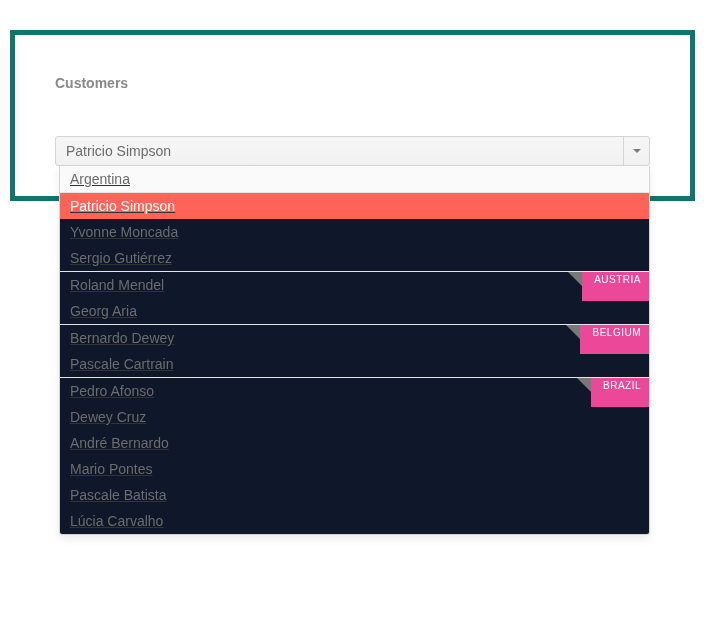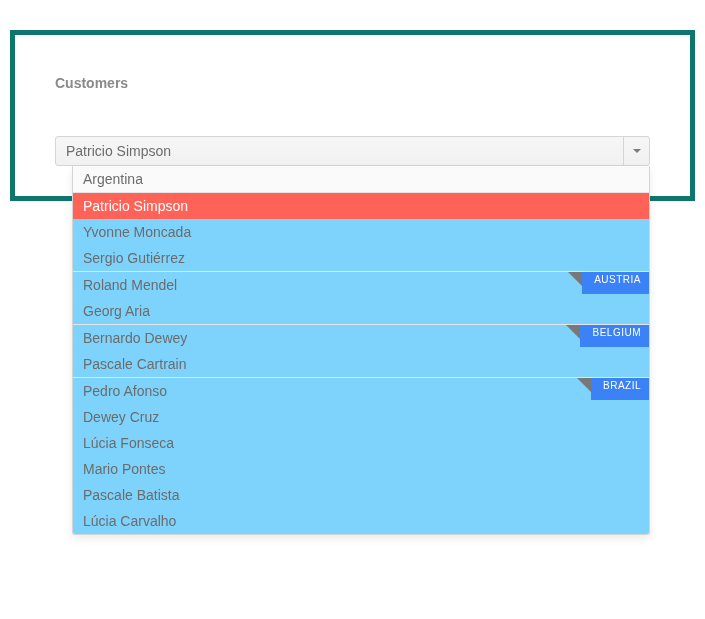--- a/index.html
+++ b/index.html
@@ -53,67 +53,68 @@
     }
     .combo-arrow::after {
       content: "";
       width: 0; height: 0;
       border-left: 4px solid transparent;
       border-right: 4px solid transparent;
       border-top: 4px solid #7c7c7c;
     }
     .popup {
       position: absolute;
-      left: 17px; right: 0;
+      left: 4px; right: 0;
       top: 30px;
       border: 1px solid #d5d5d5;
       border-top: none;
       border-radius: 0 0 3px 3px;
       background: #fff;
       box-shadow: 0 4px 8px rgba(0,0,0,0.08);
       overflow: hidden;
       z-index: 10;
+      text-decoration: underline;
     }
     .group-wrap { }
     .group-header {
       position: relative;
       padding: 6px 10px 4px 10px;
       font-size: 14px;
       color: #6c6c6c;
       background: #fff;
       border-top: 1px solid #e5e5e5;
       border-bottom: 1px solid #e5e5e5;
     }
     .group-wrap:first-child .group-header {
       border-top: none;
     }
     .group-flag {
       position: absolute;
       top: 0; right: 0;
-      background: #3b82f6;
+      background: #ec4899;
       color: #fff;
       font-size: 10px;
       letter-spacing: 0.5px;
-      padding: 2px 8px 8px 12px;
+      padding: 2px 8px 15px 12px;
       line-height: 12px;
     }
     .group-flag::before {
       content: "";
       position: absolute;
       left: -14px; top: 0;
       width: 0; height: 0;
       border-top: 14px solid #787878;
       border-left: 14px solid transparent;
     }
     .item {
       padding: 5px 10px;
       font-size: 14px;
       color: #6c6c6c;
       cursor: pointer;
-      background: #7dd3fc;
+      background: #0f172a;
     }
     .item.selected {
       background: #ff6358;
       color: #fff;
     }
     
     .group-header.firstvisible {
       background: #fafafa;
       padding: 5px 10px;
       color: #6c6c6c;
@@ -149,20 +150,20 @@
             <div class="group-flag">BELGIUM</div>
           </div>
           <div class="item">Pascale Cartrain</div>
         </div>
         <div class="group-wrap">
           <div style="position: relative; border-top: 1px solid rgb(229, 229, 229);">
             <div class="item">Pedro Afonso</div>
             <div class="group-flag">BRAZIL</div>
           </div>
           <div class="item">Dewey Cruz</div>
-          <div class="item">Lúcia Fonseca</div>
+          <div class="item">André Bernardo</div>
           <div class="item">Mario Pontes</div>
           <div class="item">Pascale Batista</div>
           <div class="item">Lúcia Carvalho</div>
         </div>
       </div>
   </div>
 </div>
 
 </body></html>

